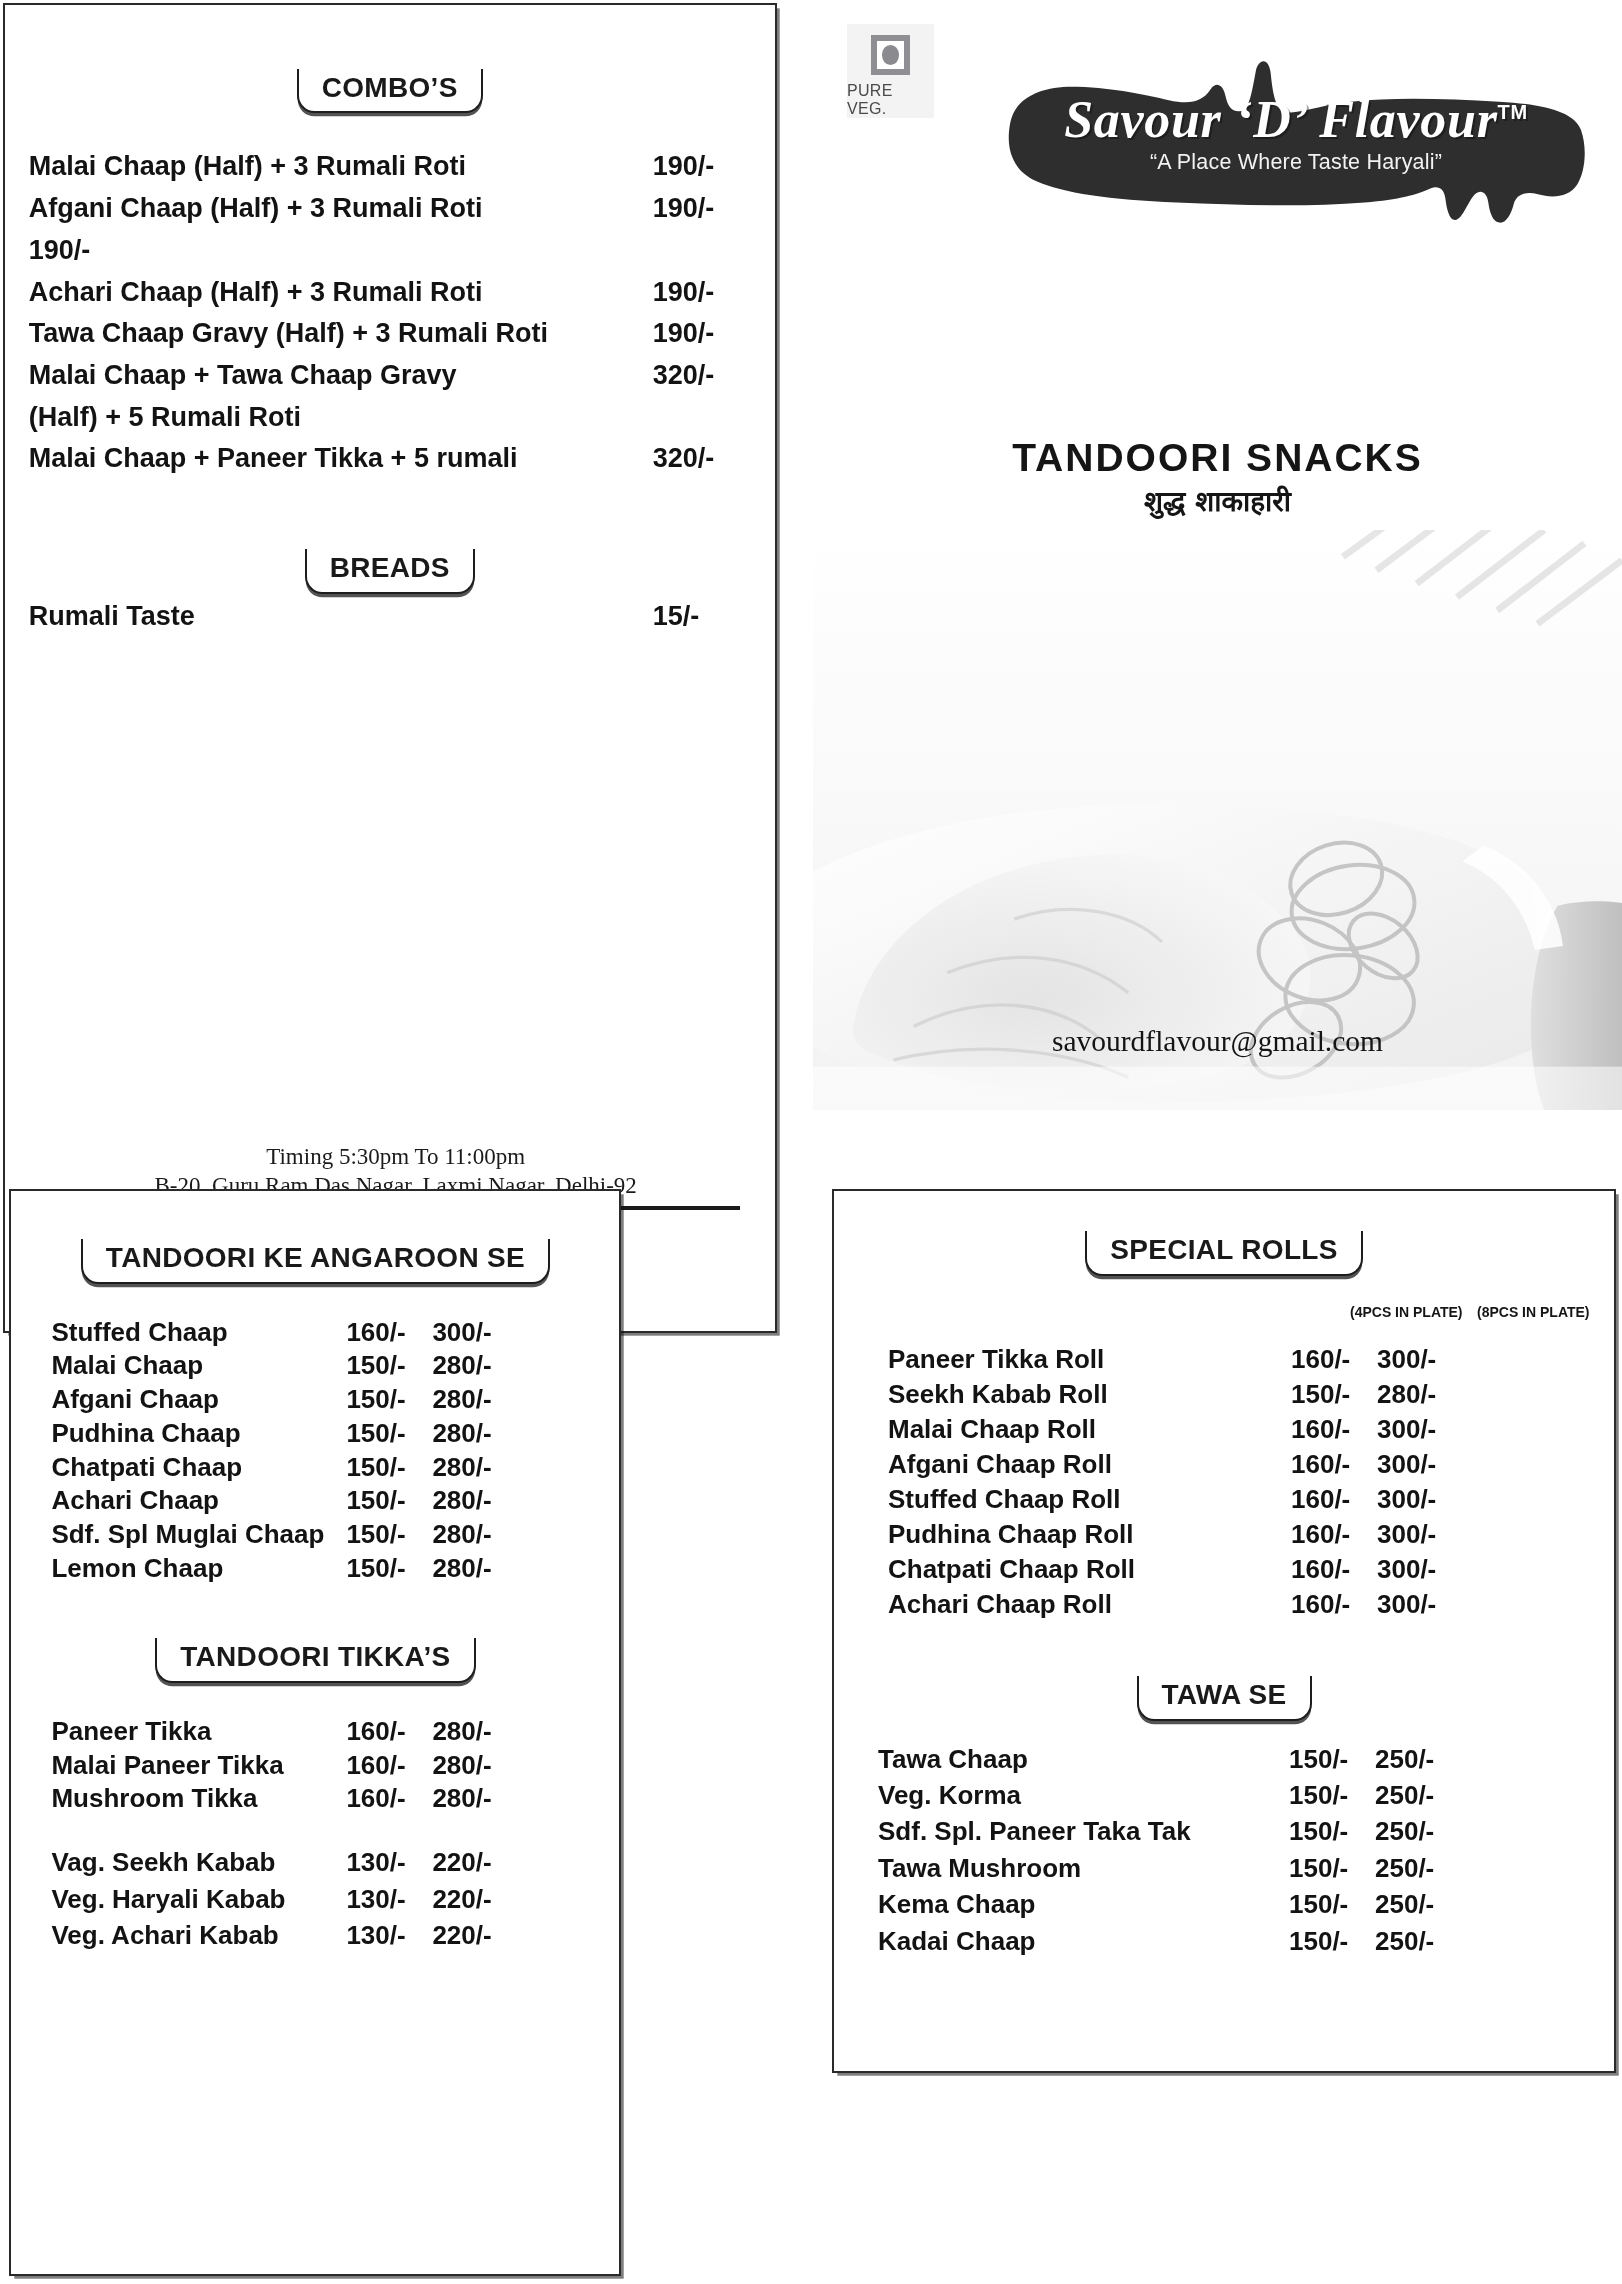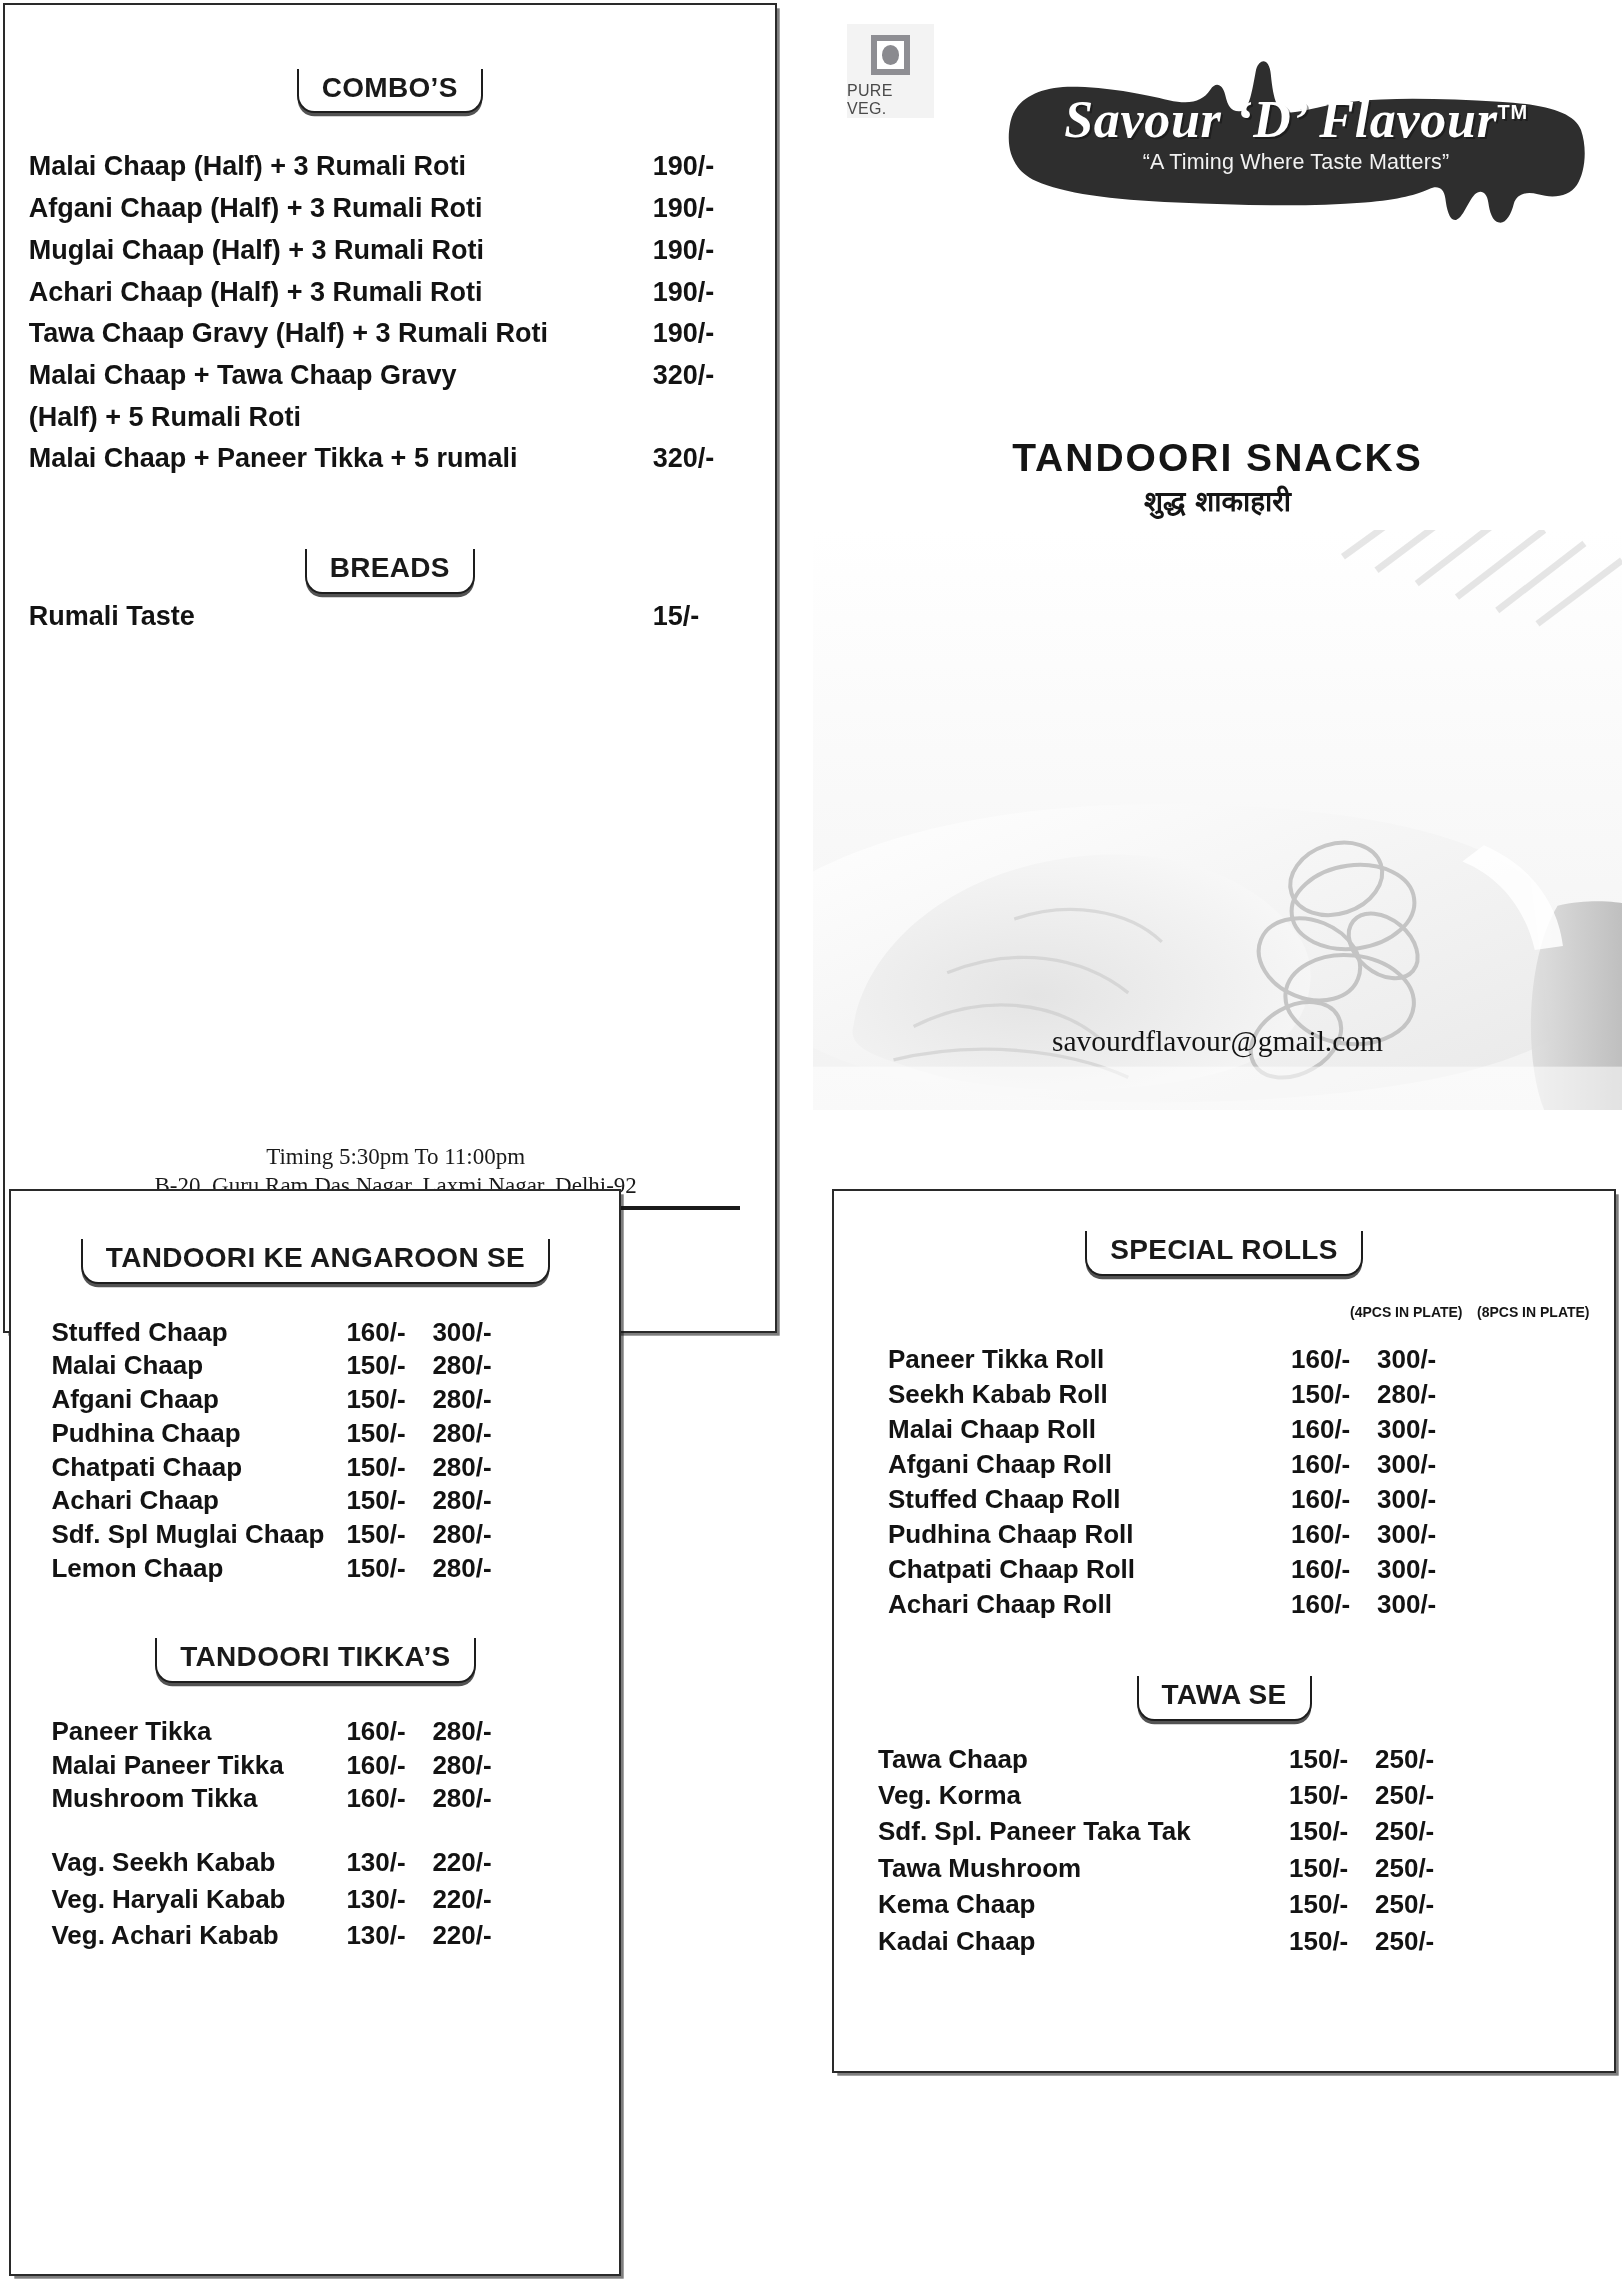--- a/index.html
+++ b/index.html
@@ -123,21 +123,20 @@
   <div class="rows" id="combos-list">
       <div class="row">
         <span class="nm">Malai Chaap (Half) + 3 Rumali  Roti</span>
         <span class="pr">190/-</span>
       </div>
       <div class="row">
         <span class="nm">Afgani Chaap (Half) + 3 Rumali  Roti</span>
         <span class="pr">190/-</span>
       </div>
       <div class="row">
-        <span class="nm">Muglai Chaap (Half) + 3 Rumali  Roti</span>
         <span class="pr">190/-</span>
       </div>
       <div class="row">
         <span class="nm">Achari Chaap (Half) + 3 Rumali  Roti</span>
         <span class="pr">190/-</span>
       </div>
       <div class="row">
         <span class="nm">Tawa Chaap Gravy (Half) + 3 Rumali  Roti</span>
         <span class="pr">190/-</span>
       </div>
@@ -196,21 +195,21 @@
         C714,210 706,236 696,238 C686,240 682,222 680,206 C678,190 668,186 656,192
         C638,200 612,208 560,212 C470,219 380,216 280,212 C180,208 110,198 70,180
         C34,164 24,130 32,92 Z"></path>
     </svg>
   </div>
 
   <div id="logo-text">
     <div id="brand-name">
       <span>Savour ‘D’ Flavour</span><span id="brand-tm">TM</span>
     </div>
-    <div id="brand-tag">“A Timing Where Taste Matters”</div>
+    <div id="brand-tag">“A Place Where Taste Haryali”</div>
   </div>
 
   <div id="brand-sub">
     <div class="bs1">TANDOORI SNACKS</div>
     <div class="bs2">शुद्ध शाकाहारी</div>
   </div>
 
   <div id="food-photo">
     <svg class="ph" viewBox="0 0 1206 865" preserveAspectRatio="none" aria-hidden="true">
       <defs>

